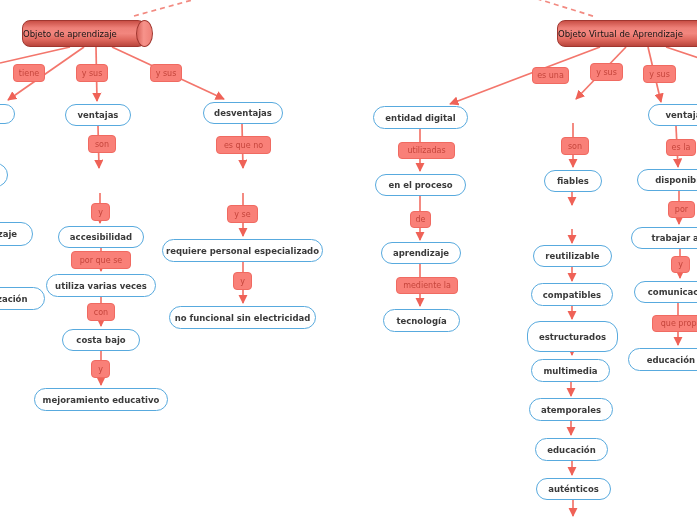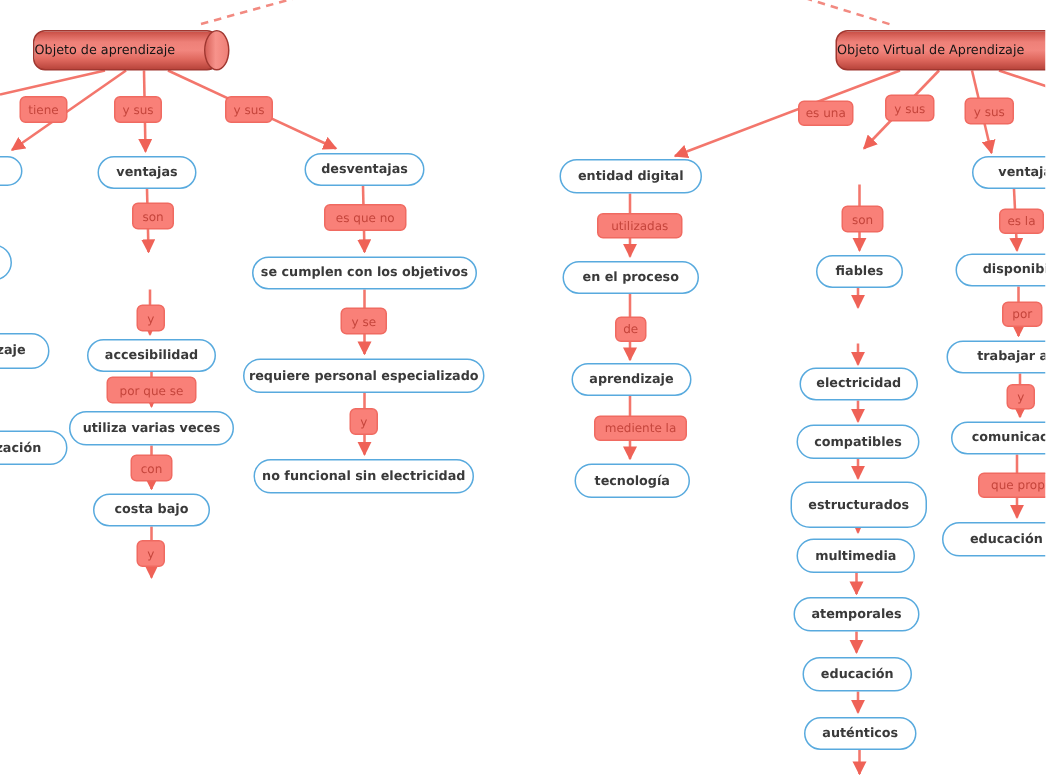--- a/index.html
+++ b/index.html
@@ -85,22 +85,22 @@
     <div class="link-label" style="left: 71px; top: 251px; width: 60px; height: 18px;">por que se</div>
     <div class="link-label" style="left: 87px; top: 303px; width: 28px; height: 18px;">con</div>
     <div class="link-label" style="left: 91px; top: 360px; width: 19px; height: 18px;">y</div>
     <div class="link-label" style="left: 216px; top: 136px; width: 55px; height: 18px;">es que no</div>
     <div class="link-label" style="left: 227px; top: 205px; width: 31px; height: 18px;">y se</div>
     <div class="link-label" style="left: 233px; top: 272px; width: 19px; height: 18px;">y</div>
     <div class="node" style="left: 65px; top: 104px; width: 66px; height: 22px;">ventajas</div>
     <div class="node" style="left: 58px; top: 226px; width: 86px; height: 22px;">accesibilidad</div>
     <div class="node" style="left: 46px; top: 274px; width: 110px; height: 23px;">utiliza varias veces</div>
     <div class="node" style="left: 62px; top: 329px; width: 78px; height: 22px;">costa bajo</div>
+    <div class="node" style="left: 34px; top: 388px; width: 134px; height: 23px;">mejoramiento educativo</div>
     <div class="node" style="left: 203px; top: 102px; width: 80px; height: 22px;">desventajas</div>
-    <div class="node" style="left: 168px; top: 171px; width: 150px; height: 22px;">se cumplen con los objetivos</div>
     <div class="node" style="left: 169px; top: 306px; width: 147px; height: 23px;">no funcional sin electricidad</div>
     <div class="node" style="left: 162px; top: 239px; width: 161px; height: 23px;">requiere personal especializado</div>
     <div class="node" style="left: -60px; top: 104px; width: 75px; height: 20px;"></div>
     <div class="node" style="left: -70px; top: 163px; width: 78px; height: 24px;"></div>
     <div class="node" style="left: -55px; top: 222px; width: 88px; height: 24px;">aprendizaje</div>
     <div class="node" style="left: -53px; top: 287px; width: 98px; height: 23px;">actualización</div>
     <div class="cylinder" style="left: 22px; top: 20px; width: 124px; height: 27px;">
       <span>Objeto de aprendizaje</span>
       <div class="cyl-cap" style="right: -8px;"></div>
     </div>
@@ -113,21 +113,21 @@
     <div class="link-label" style="left: 561px; top: 137px; width: 28px; height: 18px;">son</div>
     <div class="link-label" style="left: 666px; top: 139px; width: 30px; height: 17px;">es la</div>
     <div class="link-label" style="left: 668px; top: 201px; width: 27px; height: 17px;">por</div>
     <div class="link-label" style="left: 671px; top: 256px; width: 19px; height: 17px;">y</div>
     <div class="link-label" style="left: 652px; top: 315px; width: 67px; height: 17px;">que propicia</div>
     <div class="node" style="left: 373px; top: 106px; width: 95px; height: 23px;">entidad digital</div>
     <div class="node" style="left: 375px; top: 174px; width: 91px; height: 22px;">en el proceso</div>
     <div class="node" style="left: 381px; top: 242px; width: 80px; height: 22px;">aprendizaje</div>
     <div class="node" style="left: 383px; top: 309px; width: 77px; height: 23px;">tecnología</div>
     <div class="node" style="left: 544px; top: 170px; width: 58px; height: 22px;">fiables</div>
-    <div class="node" style="left: 533px; top: 245px; width: 79px; height: 22px;">electricidad</div>
+    <div class="node" style="left: 533px; top: 245px; width: 79px; height: 22px;">reutilizable</div>
     <div class="node" style="left: 531px; top: 283px; width: 82px; height: 23px;">compatibles</div>
     <div class="node" style="left: 527px; top: 321px; width: 91px; height: 31px;">estructurados</div>
     <div class="node" style="left: 531px; top: 359px; width: 79px; height: 23px;">multimedia</div>
     <div class="node" style="left: 529px; top: 398px; width: 84px; height: 23px;">atemporales</div>
     <div class="node" style="left: 535px; top: 438px; width: 73px; height: 23px;">educación</div>
     <div class="node" style="left: 536px; top: 478px; width: 75px; height: 22px;">auténticos</div>
     <div class="node" style="left: 648px; top: 104px; width: 76px; height: 22px;">ventajas</div>
     <div class="node" style="left: 637px; top: 169px; width: 104px; height: 22px;">disponibilidad</div>
     <div class="node" style="left: 631px; top: 227px; width: 120px; height: 22px;">trabajar al ritmo</div>
     <div class="node" style="left: 634px; top: 281px; width: 93px; height: 22px;">comunicación</div>

